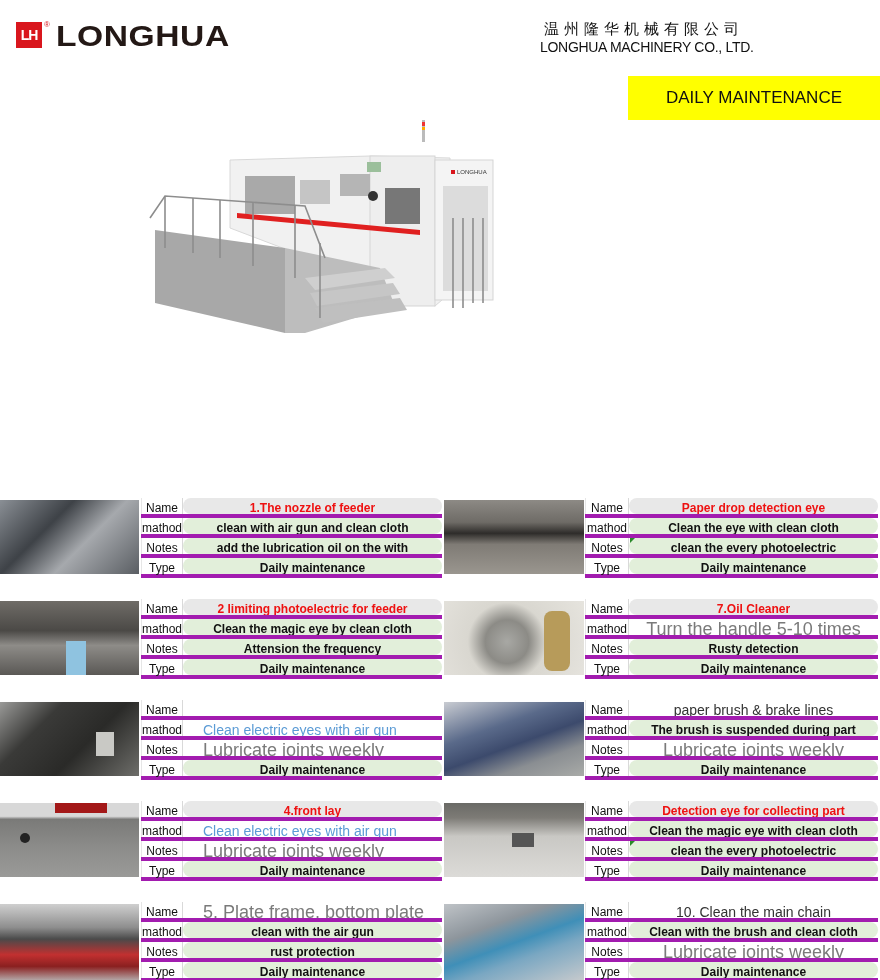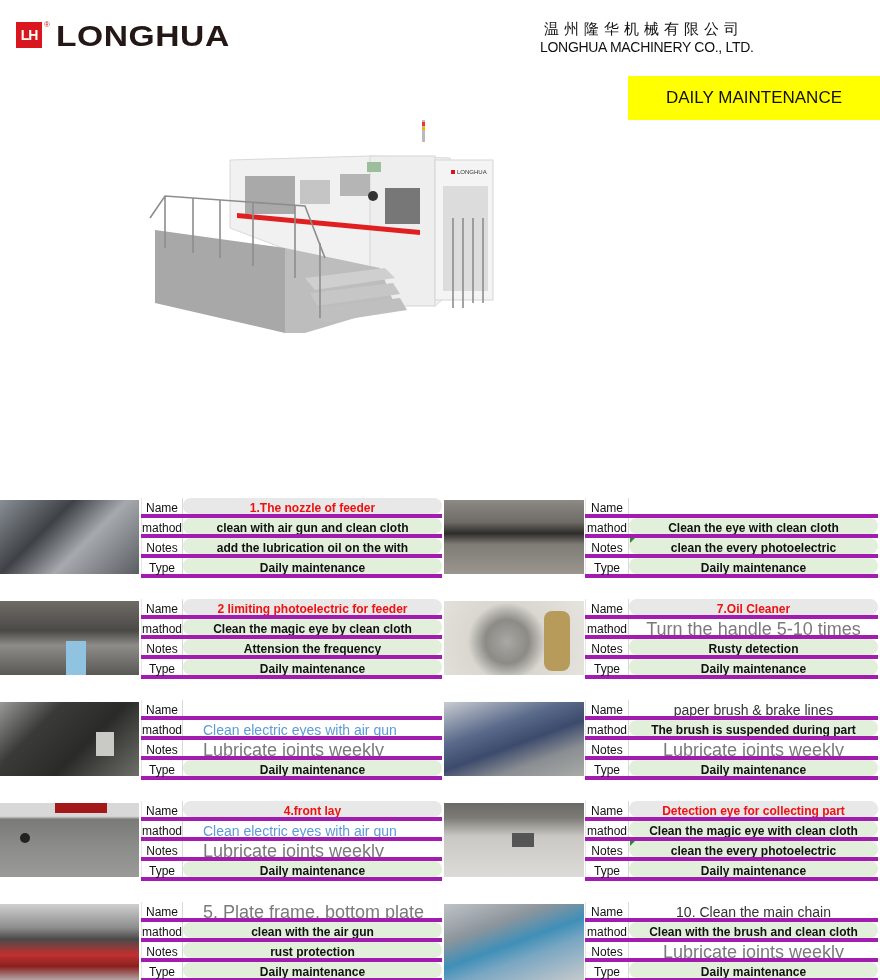--- a/index.html
+++ b/index.html
@@ -119,20 +119,21 @@
         <div class="val green">Daily maintenance</div>
       </div>
   </div>
 </div>
 
 <div class="card" style="left:442px;top:498px;width:436px;">
   <div class="thumb" style="left:2px;width:140px;background:linear-gradient(180deg,#8d8a85 0%,#6e6b66 30%,#2e2c2a 45%,#7f7b75 60%,#9a968f 100%);"></div>
   <div class="rows" style="left:143px;width:293px;">
     <div class="row">
         <div class="lbl" style="width:44px;">Name</div>
+        <div class="val grey red">Paper drop detection eye</div>
       </div>
     <div class="row">
         <div class="lbl" style="width:44px;">mathod</div>
         <div class="val green">Clean the eye with clean cloth</div>
       </div>
     <div class="row">
         <div class="lbl" style="width:44px;">Notes</div>
         <div class="val green">clean the every photoelectric</div>
       </div>
     <div class="row">

